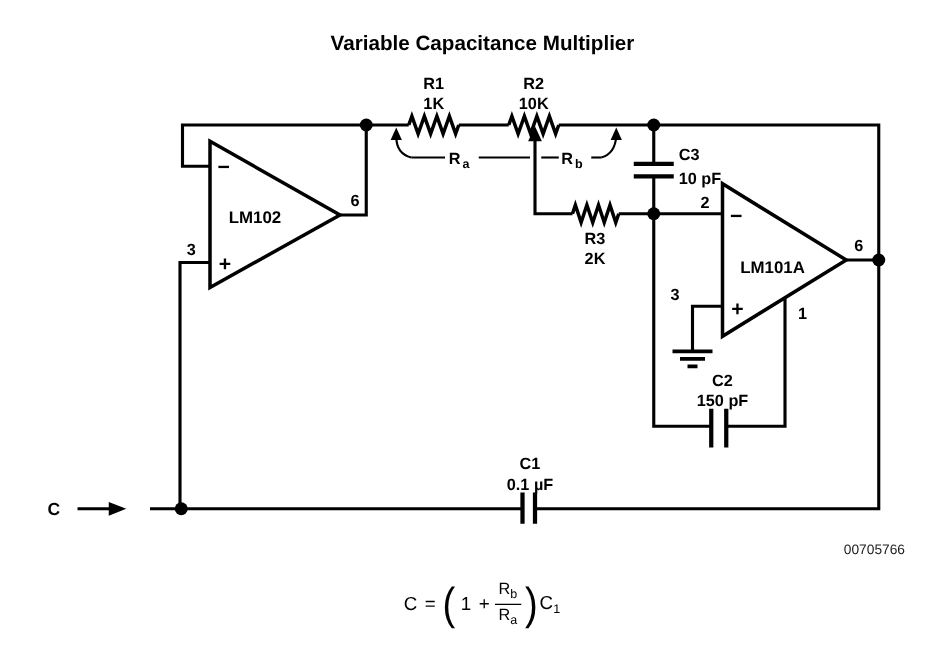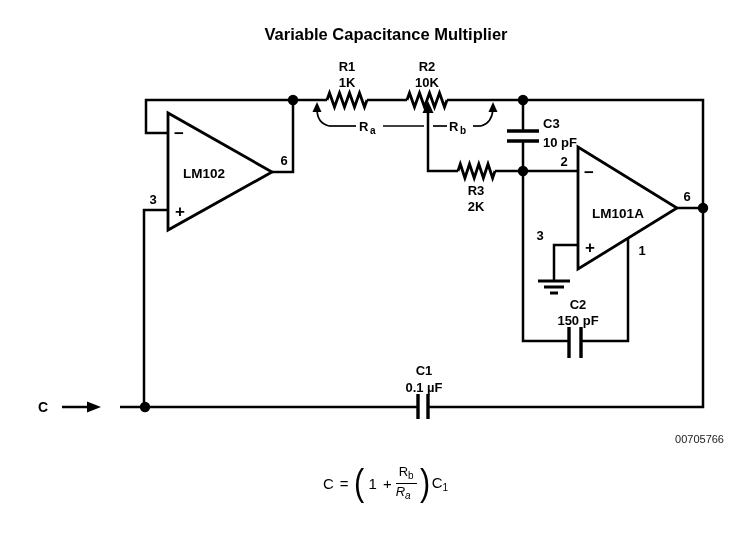--- a/index.html
+++ b/index.html
@@ -27,24 +27,24 @@
   .t-in   {font-weight:bold;font-size:14px;}
   .t-code {font-weight:normal;font-size:11px;fill:#1a1a1a;}
   .mid{text-anchor:middle;} .end{text-anchor:end;}
 
   
   .formula{position:absolute;left:320px;top:463px;height:40px;
            display:flex;align-items:center;font-size:15px;color:#000;}
   .formula .sp{margin:0 3px;}
   .formula .paren{font-size:36px;font-weight:400;line-height:1;margin:0 1px;
                   transform:scaleX(.85);}
-  .frac{display:inline-flex;flex-direction:column;align-items:flex-start;
+  .frac{display:inline-flex;flex-direction:column;align-items:center;
         font-size:13px;line-height:1.15;margin:0 1px;}
   .frac .num{border-bottom:1.6px solid #000;padding:0 3px 1px 3px;}
-  .frac .den{padding-top:1px;font-style:italic;}
+  .frac .den{padding-top:1px;}
   .subsc{font-size:10px;vertical-align:-3px;}
 </style>
 </head>
 <body>
 
 <svg width="747" height="535" viewBox="0 0 747 535">
 
   <g>
     <path class="w" d="M168,133 L146,133 L146,100 L327,100"></path>
     <path class="w" d="M367,100 H407"></path>

